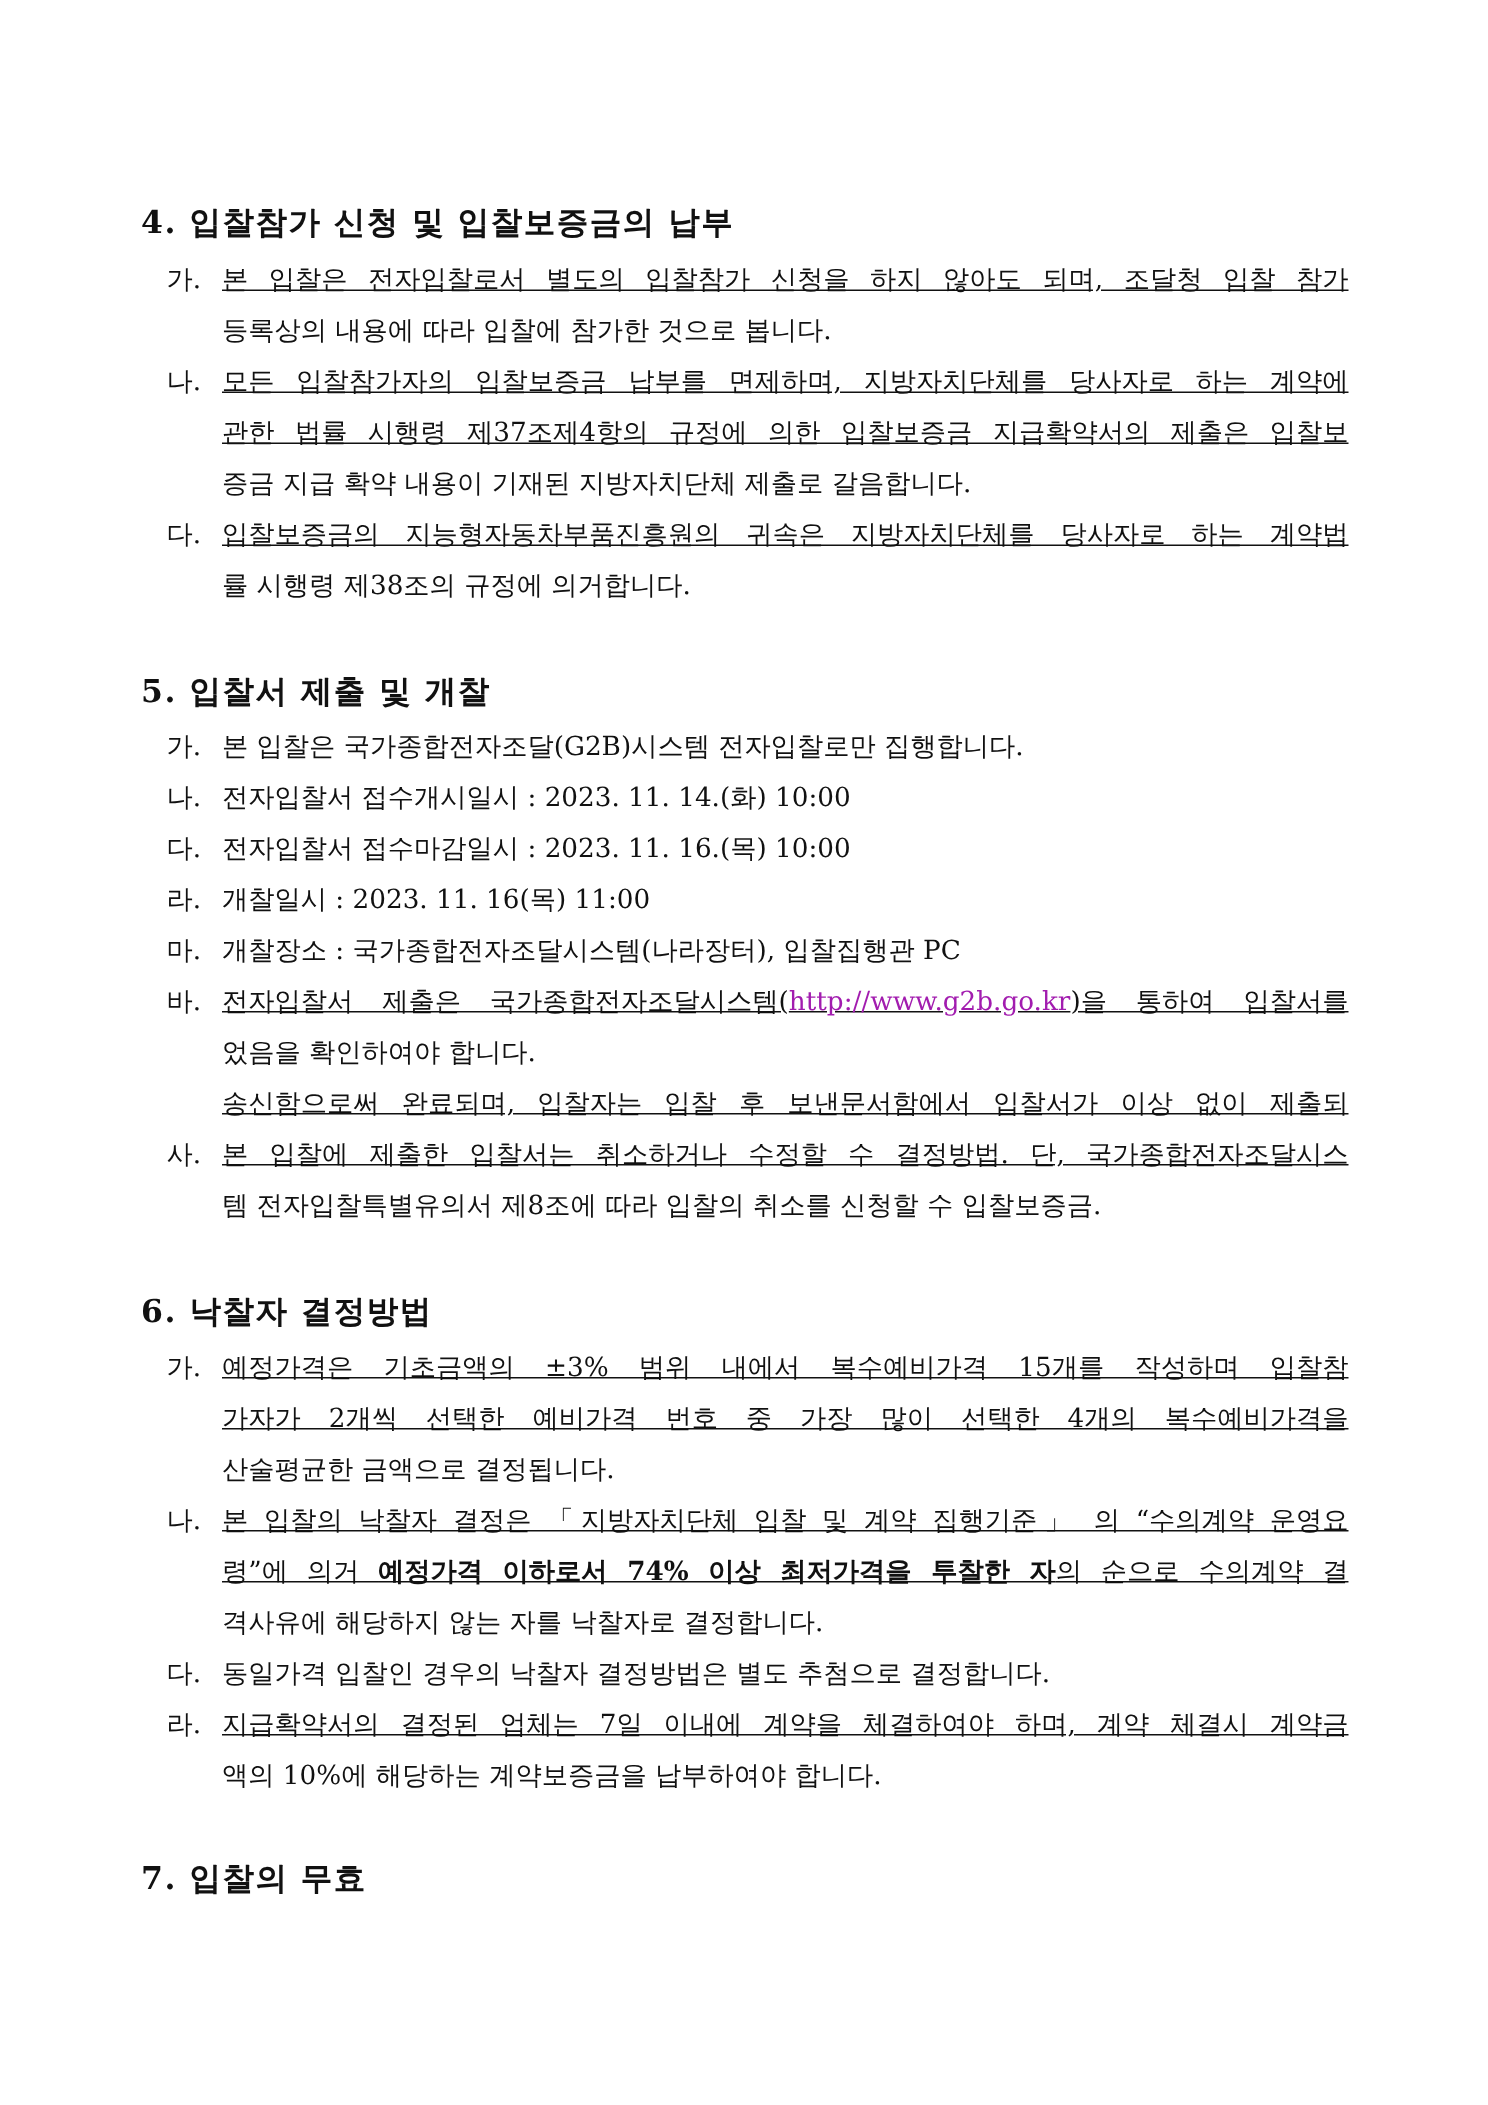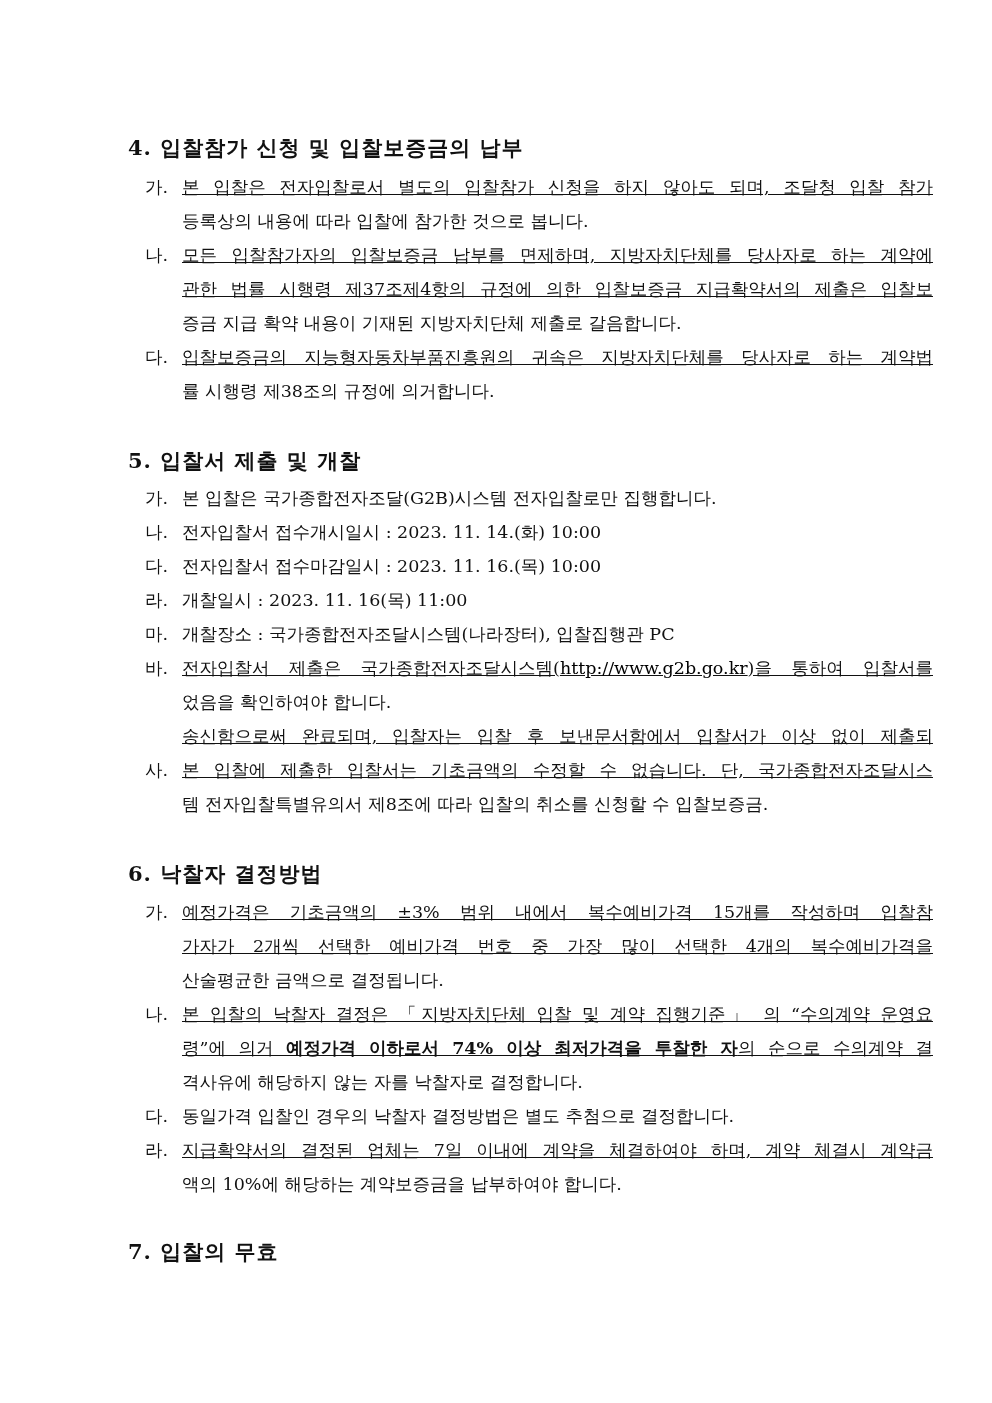--- a/index.html
+++ b/index.html
@@ -1,32 +1,32 @@
 <!DOCTYPE html>
 <html><head>
 <meta charset="utf-8">
 <style>
   html, body { margin: 0; padding: 0; background: #ffffff; }
   body {
     width: 992px; height: 1403px; position: relative; overflow: hidden;
     font-family: "DejaVu Serif", "Liberation Serif", serif;
     color: #111111;
   }
-  .page { position: absolute; left: 0; top: 0; width: 956px; height: 1403px; margin-left: 34px; }
+  .page { position: absolute; left: 0; top: 0; width: 956px; height: 1403px; }
   .section-title {
     position: absolute; left: 94px;
     font-size: 21px; font-weight: bold; letter-spacing: 1px;
     white-space: nowrap;
   }
   .item { position: absolute; left: 111px; width: 788px; font-size: 17.5px; line-height: 34px; }
   .item .marker { position: absolute; left: 0; top: 0; white-space: nowrap; }
   .item .body { margin-left: 37px; text-align: justify; text-align-last: left; }
   .item .line { display: block; white-space: nowrap; }
   .item .line.j { text-align: justify; text-align-last: justify; white-space: normal; text-decoration: underline; }
-  .link { color: #000000; }
+  .link { color: #a21caf; }
   .bold { font-weight: bold; }
 </style>
 </head>
 <body>
 
 <div class="page">
 
   <div class="section-title" style="top:134px">
     <span>4.</span>
     <span>입찰참가 신청 및 입찰보증금의 납부</span>
@@ -92,21 +92,21 @@
     <span class="marker">바.</span>
     <div class="body">
       <span class="line j"><span>전자입찰서 제출은 국가종합전자조달시스템(</span><span class="link">http://www.g2b.go.kr</span><span>)을 통하여 입찰서를</span></span>
       <span class="line">었음을 확인하여야 합니다.</span>
       <span class="line j">송신함으로써 완료되며, 입찰자는 입찰 후 보낸문서함에서 입찰서가 이상 없이 제출되</span>
     </div>
   </div>
   <div class="item" style="top:753px">
     <span class="marker">사.</span>
     <div class="body">
-      <span class="line j">본 입찰에 제출한 입찰서는 기초금액의 수정할 수 없습니다. 단, 국가종합전자조달시스</span>
+      <span class="line j">본 입찰에 제출한 입찰서는 취소하거나 수정할 수 결정방법. 단, 국가종합전자조달시스</span>
       <span class="line">템 전자입찰특별유의서 제8조에 따라 입찰의 취소를 신청할 수 입찰보증금.</span>
     </div>
   </div>
 
   <div class="section-title" style="top:860px">
     <span>6.</span>
     <span>낙찰자 결정방법</span>
   </div>
   <div class="item" style="top:895px">
     <span class="marker">가.</span>

